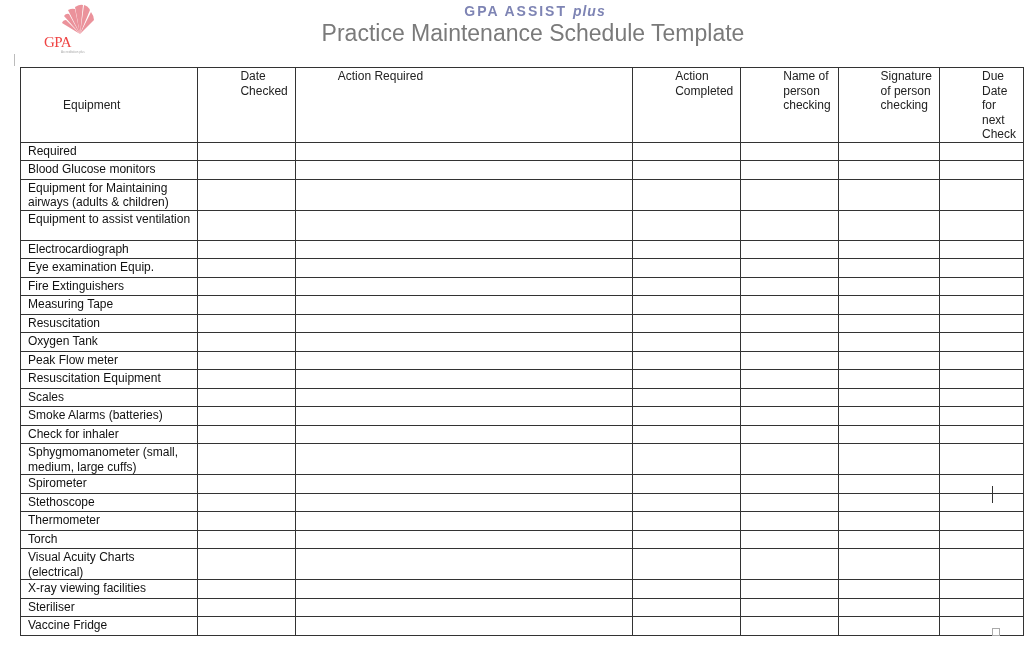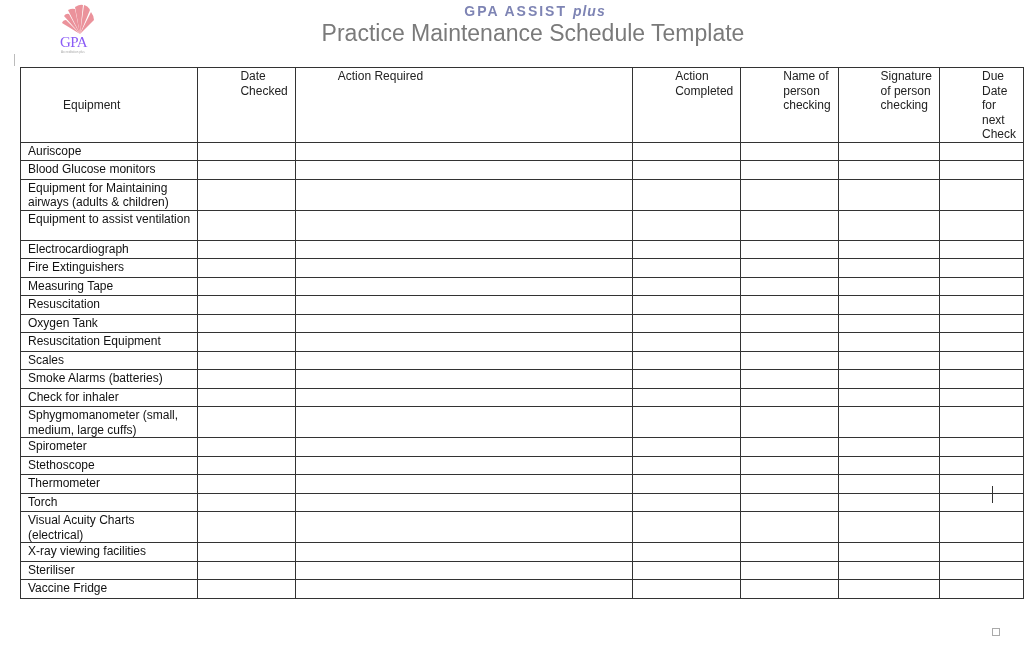--- a/index.html
+++ b/index.html
@@ -1,19 +1,19 @@
 <!DOCTYPE html>
 <html><head>
 <meta charset="utf-8">
 <style>
   html, body { margin:0; padding:0; background:#ffffff; }
   body { width:1024px; height:659px; position:relative; overflow:hidden; font-family:"Liberation Sans", sans-serif; }
   .logo { position:absolute; left:58px; top:2px; width:44px; height:54px; }
   .logo svg { display:block; }
-  .logo-text { position:absolute; left:60px; top:34px; font-family:"Liberation Serif", serif; font-size:15px; color:#8b5cf6; letter-spacing:-0.5px; }
+  .logo-text { position:absolute; left:44px; top:34px; font-family:"Liberation Serif", serif; font-size:15px; color:#ef4444; letter-spacing:-0.5px; }
   .logo-sub { position:absolute; left:61px; top:50px; font-size:3px; color:#aaa; }
   .brand { position:absolute; left:0; width:1070px; top:3px; text-align:center; font-size:14px; font-weight:bold; color:#7e84b4; letter-spacing:2px; }
   .brand i { letter-spacing:1px; }
   .title { position:absolute; left:0; width:1066px; top:20px; text-align:center; font-size:23px; color:#7a7a7a; }
   .para-mark { position:absolute; left:14px; top:54px; width:4px; height:12px; border-left:1px solid #bbb; }
   table { position:absolute; left:20px; top:67px; border-collapse:collapse; table-layout:fixed; }
   td, th { border:1px solid #333; padding:1px 7px 0 7px; font-size:12px; color:#111; vertical-align:top; line-height:14.5px; font-weight:normal; text-align:left; }
   th { color:#222;padding-left:42px; }
   th.eq { font-weight:normal; vertical-align:middle; }
   tbody tr { height:18.5px; }
@@ -61,21 +61,21 @@
         <th>Date Checked</th>
         <th>Action Required</th>
         <th>Action Completed</th>
         <th>Name of person checking</th>
         <th>Signature of person checking</th>
         <th>Due Date for next Check</th>
       </tr>
   </thead>
   <tbody id="table-body">
       <tr>
-        <td>Auriscope</td>
+        <td>Required</td>
         <td></td>
         <td></td>
         <td></td>
         <td></td>
         <td></td>
         <td></td>
       </tr>
       <tr>
         <td>Blood Glucose monitors</td>
         <td></td>
@@ -106,20 +106,29 @@
       <tr>
         <td>Electrocardiograph</td>
         <td></td>
         <td></td>
         <td></td>
         <td></td>
         <td></td>
         <td></td>
       </tr>
       <tr>
+        <td>Eye examination Equip.</td>
+        <td></td>
+        <td></td>
+        <td></td>
+        <td></td>
+        <td></td>
+        <td></td>
+      </tr>
+      <tr>
         <td>Fire Extinguishers</td>
         <td></td>
         <td></td>
         <td></td>
         <td></td>
         <td></td>
         <td></td>
       </tr>
       <tr>
         <td>Measuring Tape</td>
@@ -134,20 +143,29 @@
         <td>Resuscitation</td>
         <td></td>
         <td></td>
         <td></td>
         <td></td>
         <td></td>
         <td></td>
       </tr>
       <tr>
         <td>Oxygen Tank</td>
+        <td></td>
+        <td></td>
+        <td></td>
+        <td></td>
+        <td></td>
+        <td></td>
+      </tr>
+      <tr>
+        <td>Peak Flow meter</td>
         <td></td>
         <td></td>
         <td></td>
         <td></td>
         <td></td>
         <td></td>
       </tr>
       <tr>
         <td>Resuscitation Equipment</td>
         <td></td>

